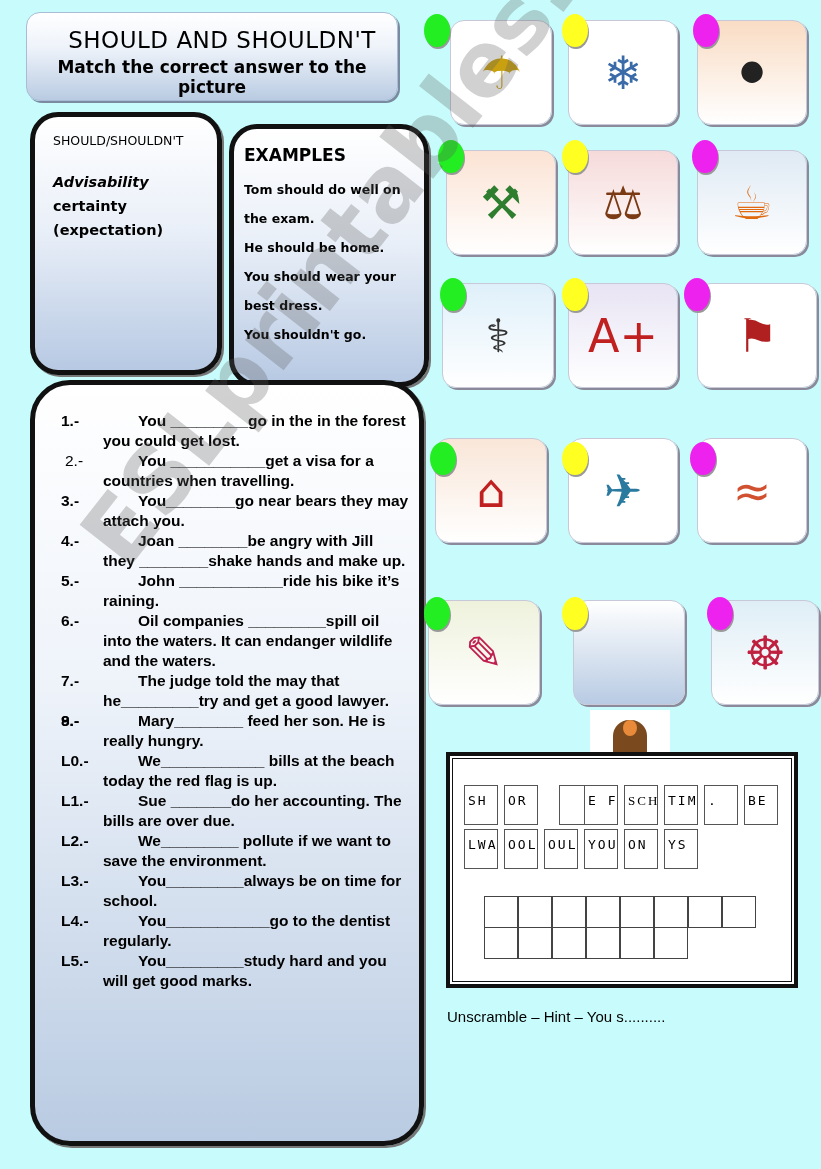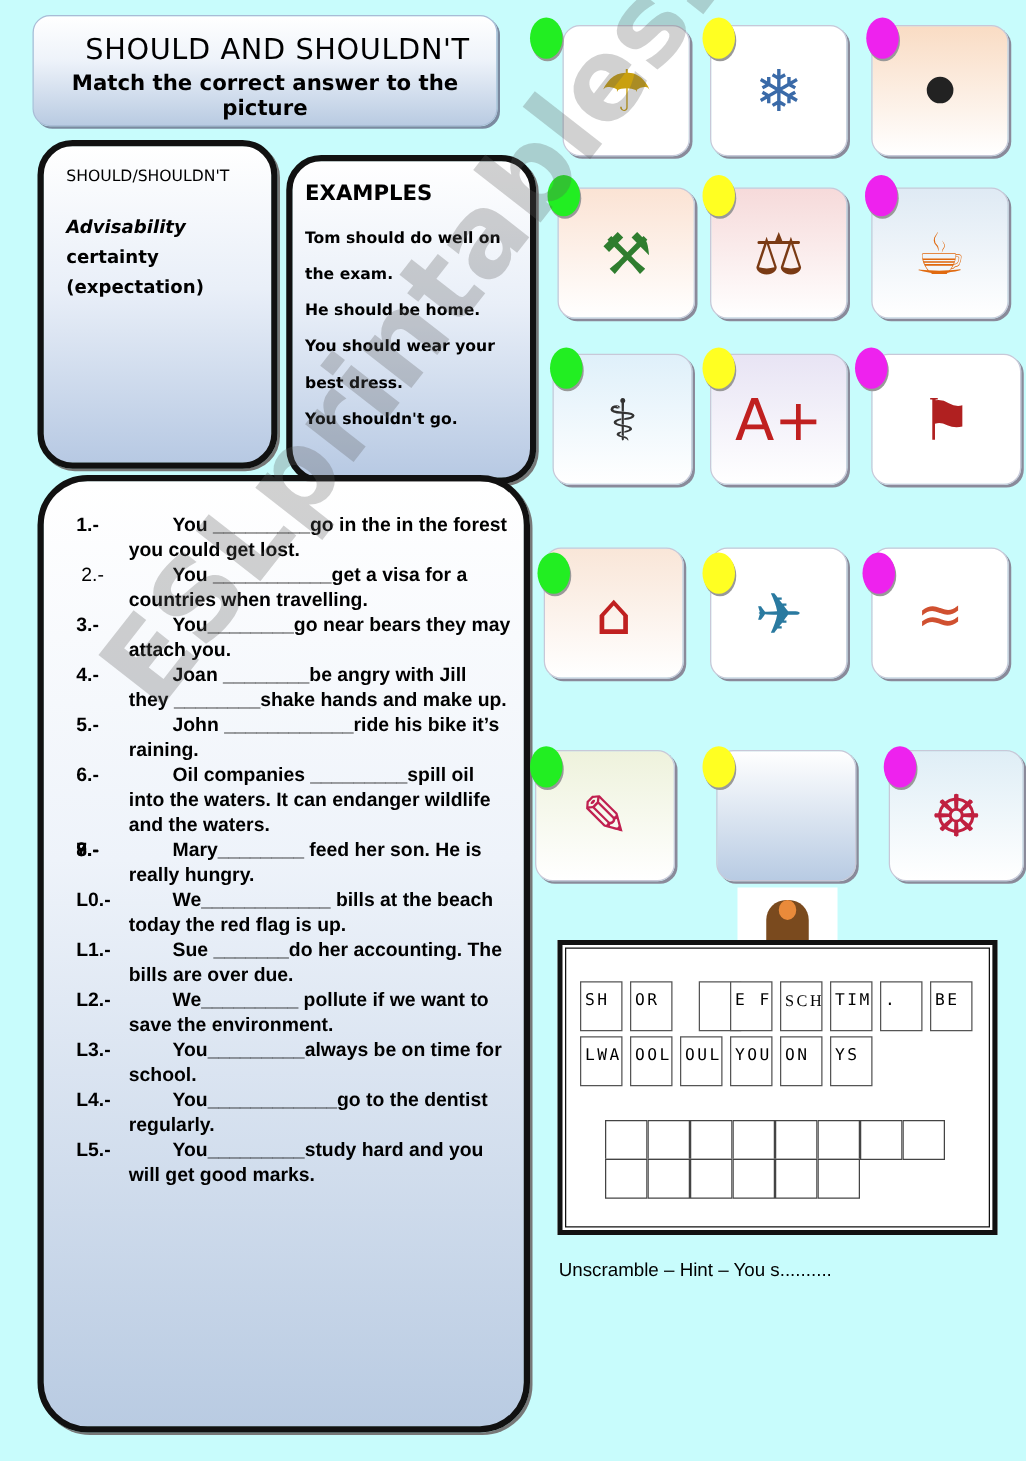--- a/index.html
+++ b/index.html
@@ -145,20 +145,21 @@
   <div class="item">
       <span class="num">5.-</span>
       <div class="txt">John ____________ride his bike it’s raining.</div>
     </div>
   <div class="item">
       <span class="num">6.-</span>
       <div class="txt">Oil companies _________spill oil into the waters.  It can endanger wildlife and the waters.</div>
     </div>
   <div class="item">
       <span class="num">7.-</span>
+      <div class="txt">The judge told the may that he_________try and get a good lawyer.</div>
     </div>
   <div class="item">
       <span class="num">8.-</span>
     </div>
   <div class="item">
       <span class="num">9.-</span>
       <div class="txt">Mary________ feed her son. He is really hungry.</div>
     </div>
   <div class="item">
       <span class="num">L0.-</span>

